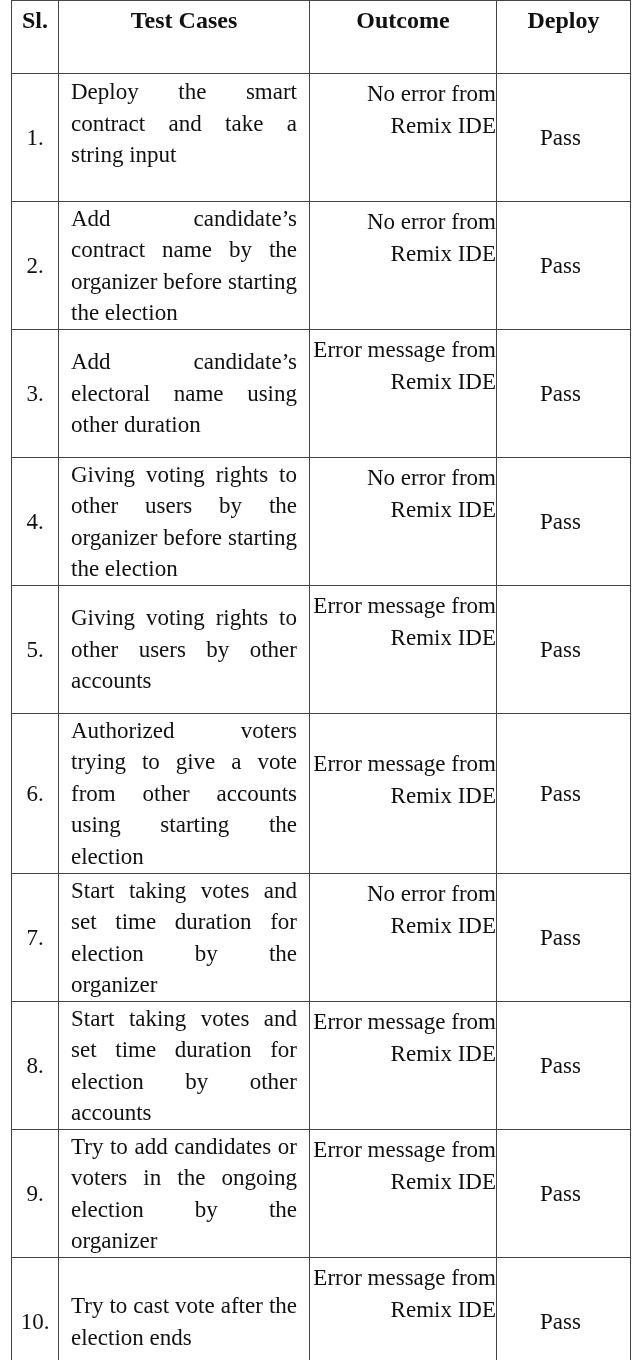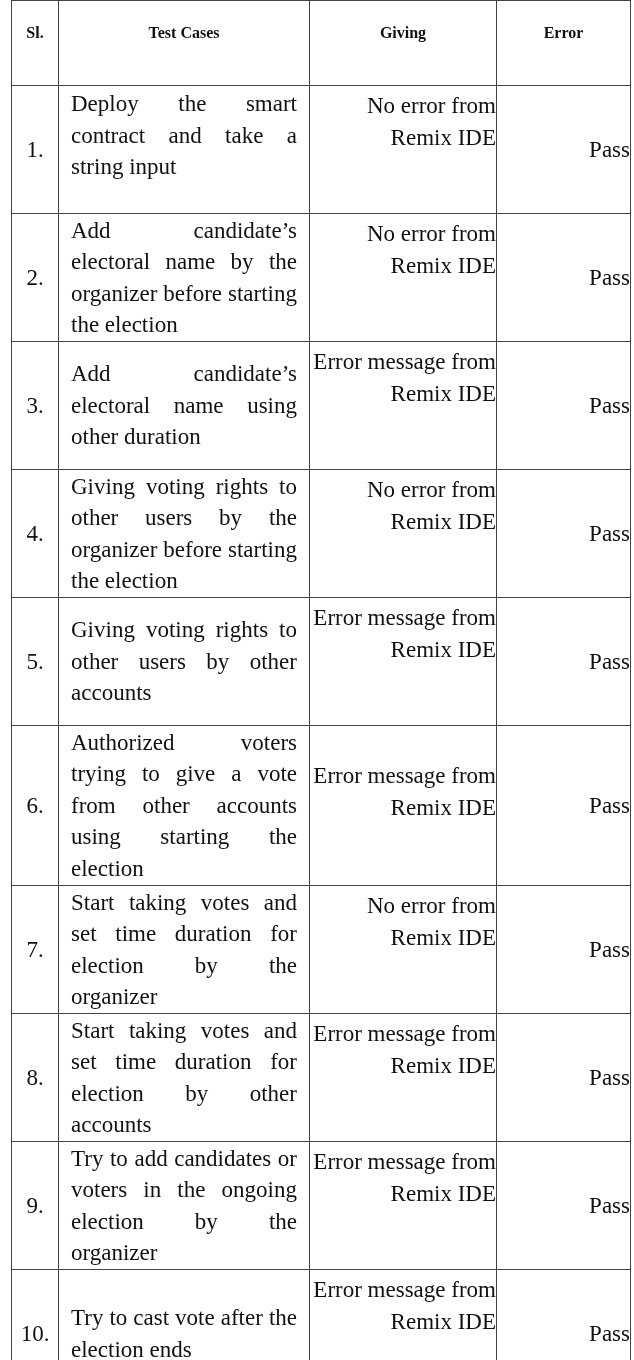--- a/index.html
+++ b/index.html
@@ -9,63 +9,63 @@
     border-collapse: collapse;
     table-layout: fixed;
     width: 620px;
     font-family: "Liberation Serif", "DejaVu Serif", serif;
     color: #111;
     font-size: 23px;
     line-height: 31.5px;
   }
   td, th { border: 1.5px solid #444; padding: 0; vertical-align: middle; }
   th {
-    font-weight: bold; height: 68px; vertical-align: top; padding-top: 16px;
-    font-size: 16px; text-align: center;
+    font-weight: bold; height: 68px; vertical-align: top; padding-top: 4px;
+    font-size: 24px; text-align: center;
   }
   col.c1 { width: 47px; }
   col.c2 { width: 251px; }
   col.c3 { width: 187px; }
   col.c4 { width: 134px; }
   td.sl { text-align: center; }
   td.tc { text-align: justify; padding: 0 12px 0 12px; text-align-last: left; hyphens: manual; }
   td.oc { text-align: right; vertical-align: top; padding-top: 4px; }
-  td.rm { text-align: right; padding-left: 43px; }
+  td.rm { text-align: left; padding-left: 43px; }
   tr.r { height: 128px; }
   tr.r6 { height: 160px; }
   td.tc.top { vertical-align: top; padding-top: 2px; }
 </style>
 </head>
 <body>
 
 <table>
   <colgroup>
       <col class="c1">
       <col class="c2">
       <col class="c3">
       <col class="c4">
     </colgroup>
   <thead>
     <tr>
       <th>Sl.</th>
       <th>Test Cases</th>
-      <th>Giving</th>
-      <th>Error</th>
+      <th>Outcome</th>
+      <th>Deploy</th>
     </tr>
   </thead>
   <tbody>
     <tr class="r">
       <td class="sl">1.</td>
       <td class="tc top">Deploy the smart contract and take a string input</td>
       <td class="oc">No error from Remix IDE</td>
       <td class="rm">Pass</td>
     </tr>
     <tr class="r">
       <td class="sl">2.</td>
-      <td class="tc">Add candidate’s electoral name by the organizer before starting the election</td>
+      <td class="tc">Add candidate’s contract name by the organizer before starting the election</td>
       <td class="oc">No error from Remix IDE</td>
       <td class="rm">Pass</td>
     </tr>
     <tr class="r">
       <td class="sl">3.</td>
       <td class="tc">Add candidate’s electoral name using other duration</td>
       <td class="oc">Error message from Remix IDE</td>
       <td class="rm">Pass</td>
     </tr>
     <tr class="r">

